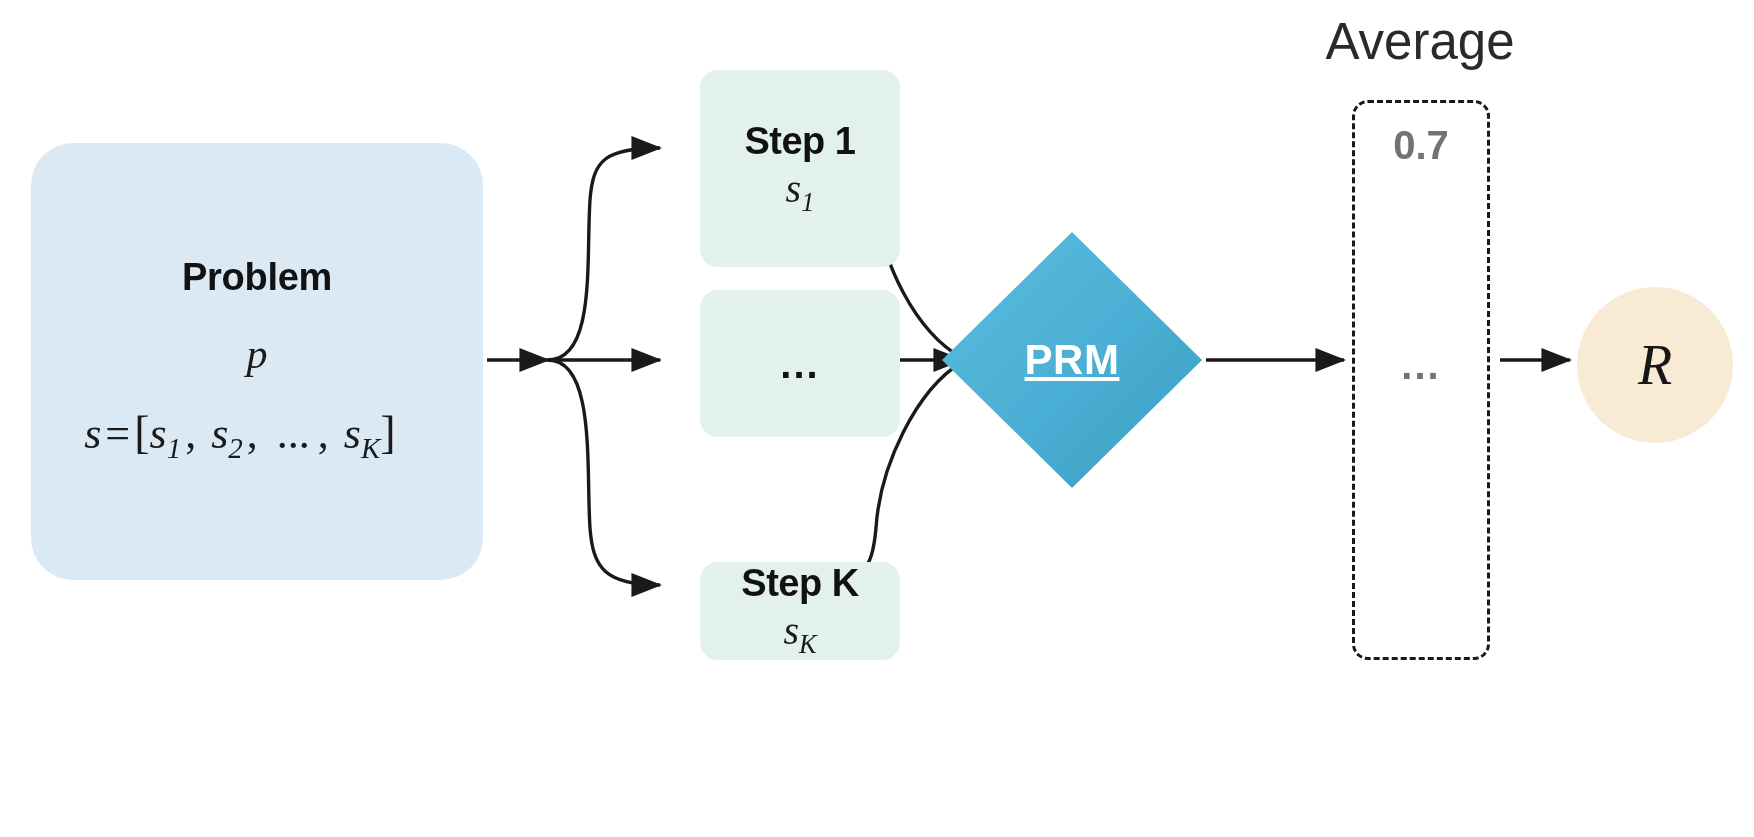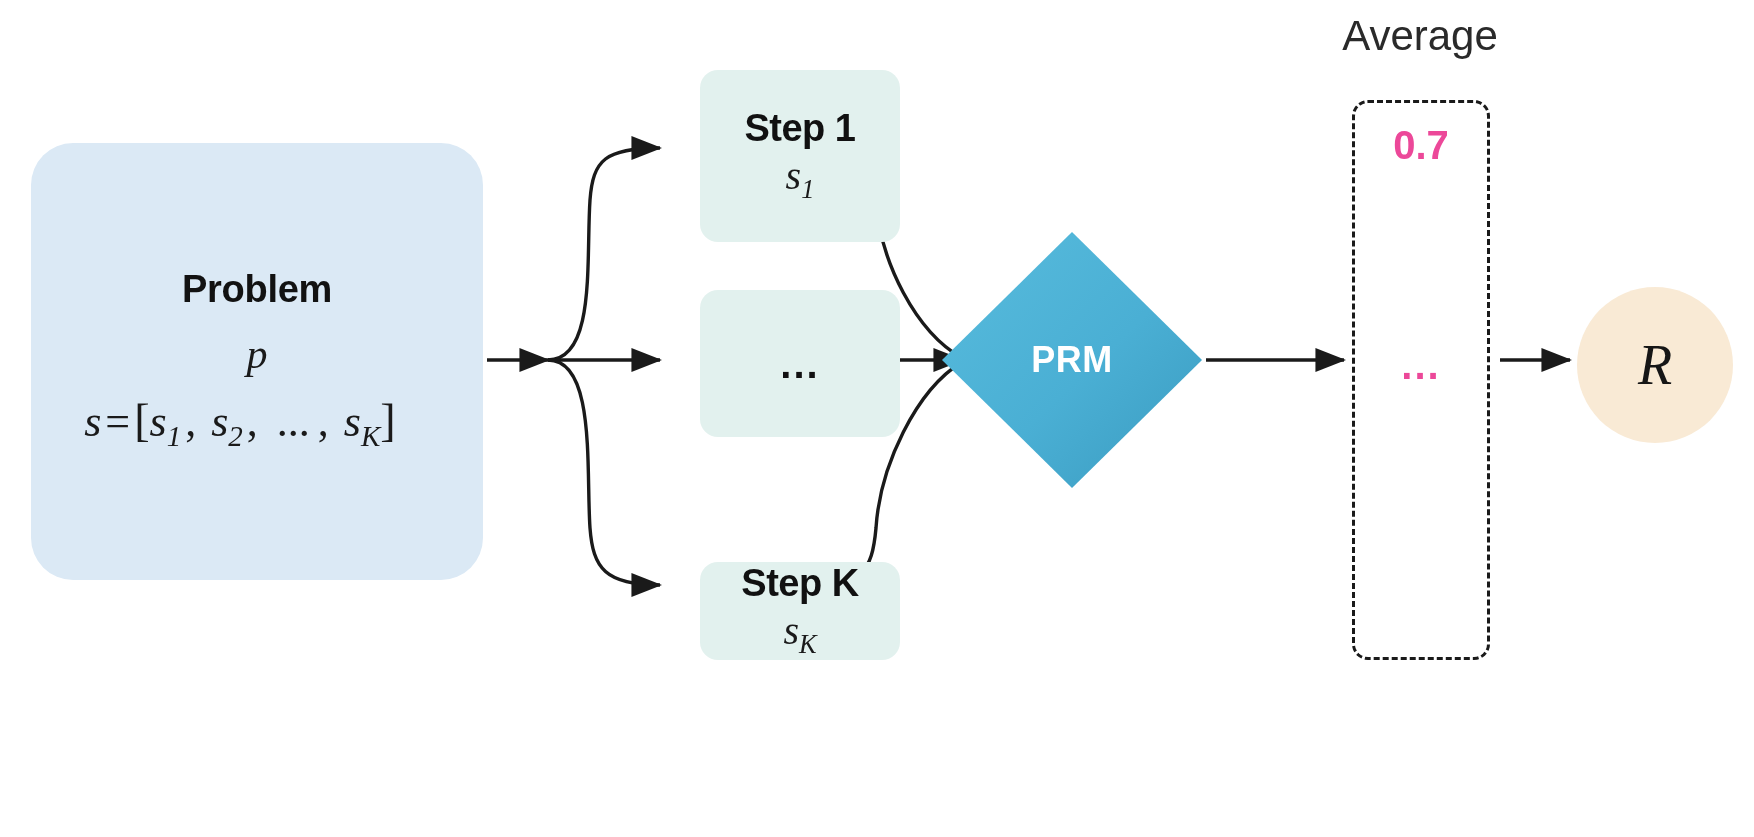--- a/index.html
+++ b/index.html
@@ -31,21 +31,21 @@
   #input-box .stack {
     position: absolute;
     left: 0;
     top: 0;
     width: 452px;
     height: 437px;
     display: flex;
     flex-direction: column;
     align-items: center;
     justify-content: center;
-    gap: 4px;
+    gap: 16px;
   }
   .lbl-bold {
     font-family: "Liberation Sans", sans-serif;
     font-weight: bold;
     font-size: 38px;
     color: #121212;
     letter-spacing: -0.3px;
     line-height: 1.05;
   }
   .math {
@@ -83,21 +83,21 @@
   
   .step-box {
     width: 200px;
     background: #e2f1ee;
     border-radius: 18px;
     display: flex;
     flex-direction: column;
     align-items: center;
     justify-content: center;
   }
-  #step-box-1 { left: 700px; top: 70px;  height: 172px; }
+  #step-box-1 { left: 700px; top: 70px;  height: 197px; }
   #step-box-mid { left: 700px; top: 290px; height: 147px; }
   #step-box-k { left: 700px; top: 562px; height: 98px; align-items: center; }
   .step-title {
     font-family: "Liberation Sans", sans-serif;
     font-weight: bold;
     font-size: 38px;
     color: #111111;
     letter-spacing: -0.5px;
   }
   .step-sym {
@@ -119,54 +119,55 @@
   #prm-label {
     left: 942px;
     top: 230px;
     width: 260px;
     height: 260px;
     display: flex;
     align-items: center;
     justify-content: center;
     font-family: "Liberation Sans", sans-serif;
     font-weight: bold;
-    font-size: 36px;
+    font-size: 42px;
     color: #ffffff;
     letter-spacing: 0.5px;
     pointer-events: none;
+    text-decoration: underline;
   }
 
   
   #average-label {
     left: 1300px;
     top: 12px;
     width: 240px;
     text-align: center;
     font-family: "Liberation Sans", sans-serif;
-    font-size: 42px;
+    font-size: 51px;
     color: #2a2a2a;
   }
   #score-box {
     left: 1352px;
     top: 100px;
     width: 138px;
     height: 560px;
     border: 3px dashed #1a1a1a;
     border-radius: 16px;
     box-sizing: border-box;
   }
   .score-val {
     position: absolute;
     left: 0;
     width: 132px;
     text-align: center;
     font-family: "Liberation Sans", sans-serif;
     font-weight: bold;
     font-size: 40px;
-    color: #ec4899;
+    color: #737373;
   }
   #score-top { top: 20px; }
   #score-mid {
     top: 240px;
     font-size: 40px;
     letter-spacing: 2px;
   }
   #score-bot { top: 480px; }
 
   

